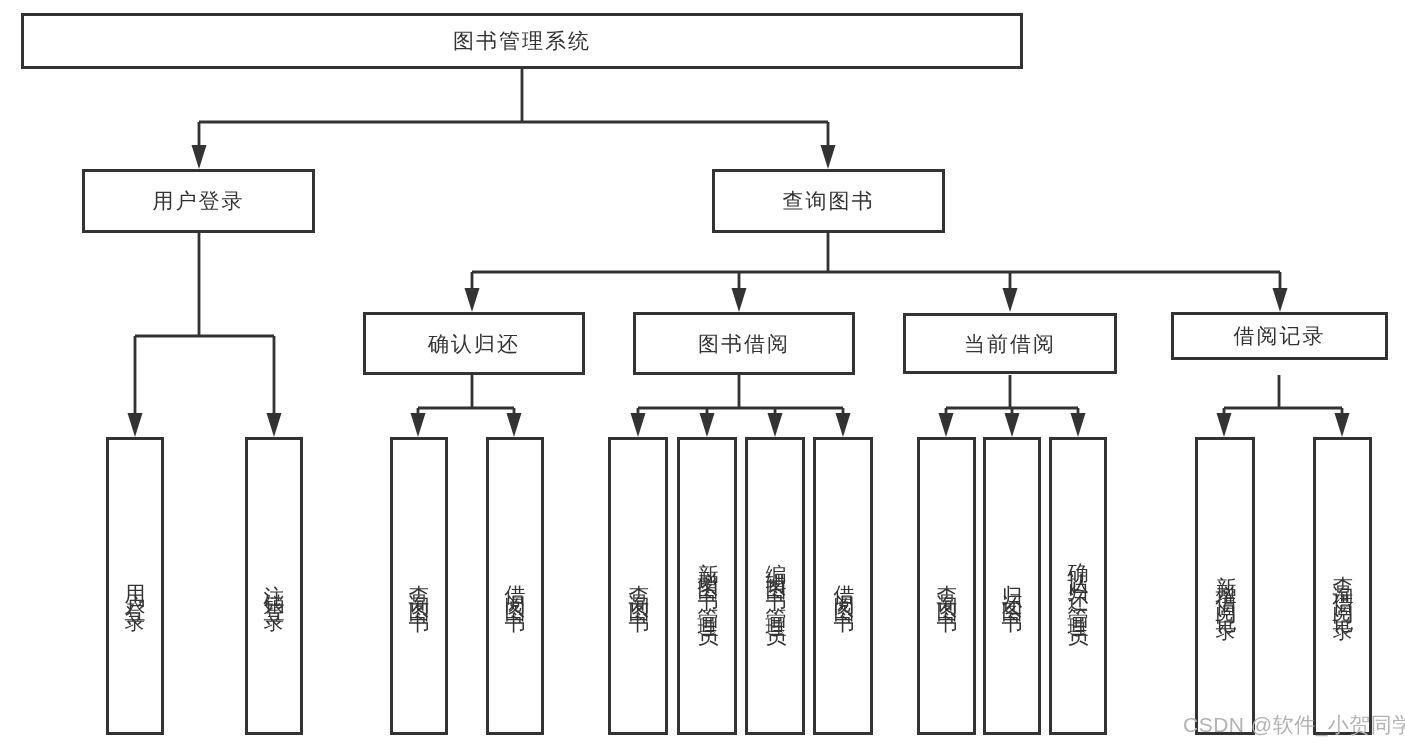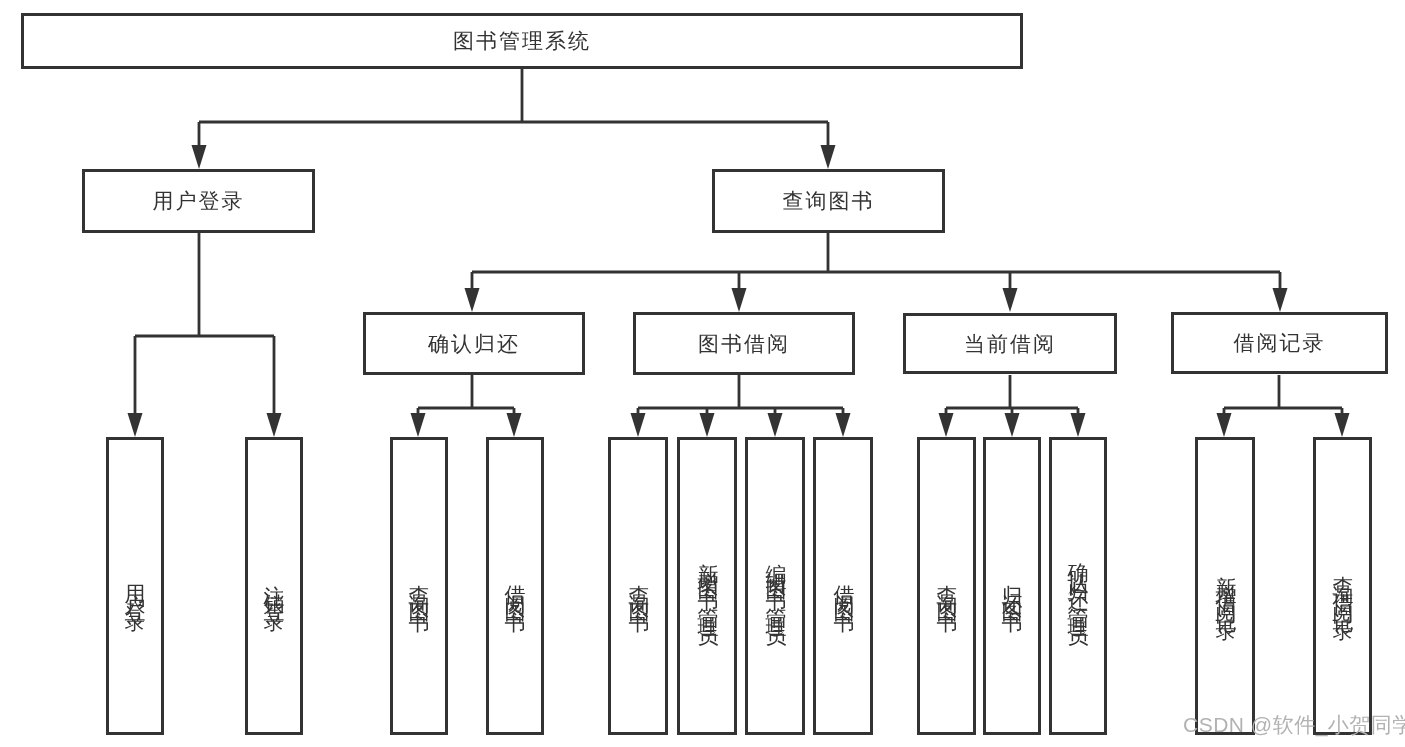--- a/index.html
+++ b/index.html
@@ -58,21 +58,21 @@
   </svg>
 
   <div class="node h" style="left:21px;top:13px;width:1002px;height:56px">图书管理系统</div>
 
   <div class="node h" style="left:82px;top:169px;width:233px;height:64px">用户登录</div>
   <div class="node h" style="left:712px;top:169px;width:233px;height:64px">查询图书</div>
 
   <div class="node h" style="left:363px;top:312px;width:222px;height:63px">确认归还</div>
   <div class="node h" style="left:903px;top:313px;width:214px;height:61px">当前借阅</div>
   <div class="node h" style="left:633px;top:312px;width:222px;height:63px">图书借阅</div>
-  <div class="node h" style="left:1171px;top:312px;width:217px;height:62px">借阅记录</div>
+  <div class="node h" style="left:1171px;top:312px;width:217px;height:48px">借阅记录</div>
 
   <div class="node v" style="left:106px;top:437px;width:58px;height:298px">用户登录</div>
   <div class="node v" style="left:245px;top:437px;width:58px;height:298px">注销登录</div>
 
   <div class="node v" style="left:390px;top:437px;width:58px;height:298px">查询图书</div>
   <div class="node v" style="left:486px;top:437px;width:58px;height:298px">借阅图书</div>
 
   <div class="node v" style="left:608px;top:437px;width:60px;height:298px">查询图书</div>
   <div class="node v" style="left:677px;top:437px;width:60px;height:298px">新增图书（管理员）</div>
   <div class="node v" style="left:745px;top:437px;width:60px;height:298px">编辑图书（管理员）</div>

